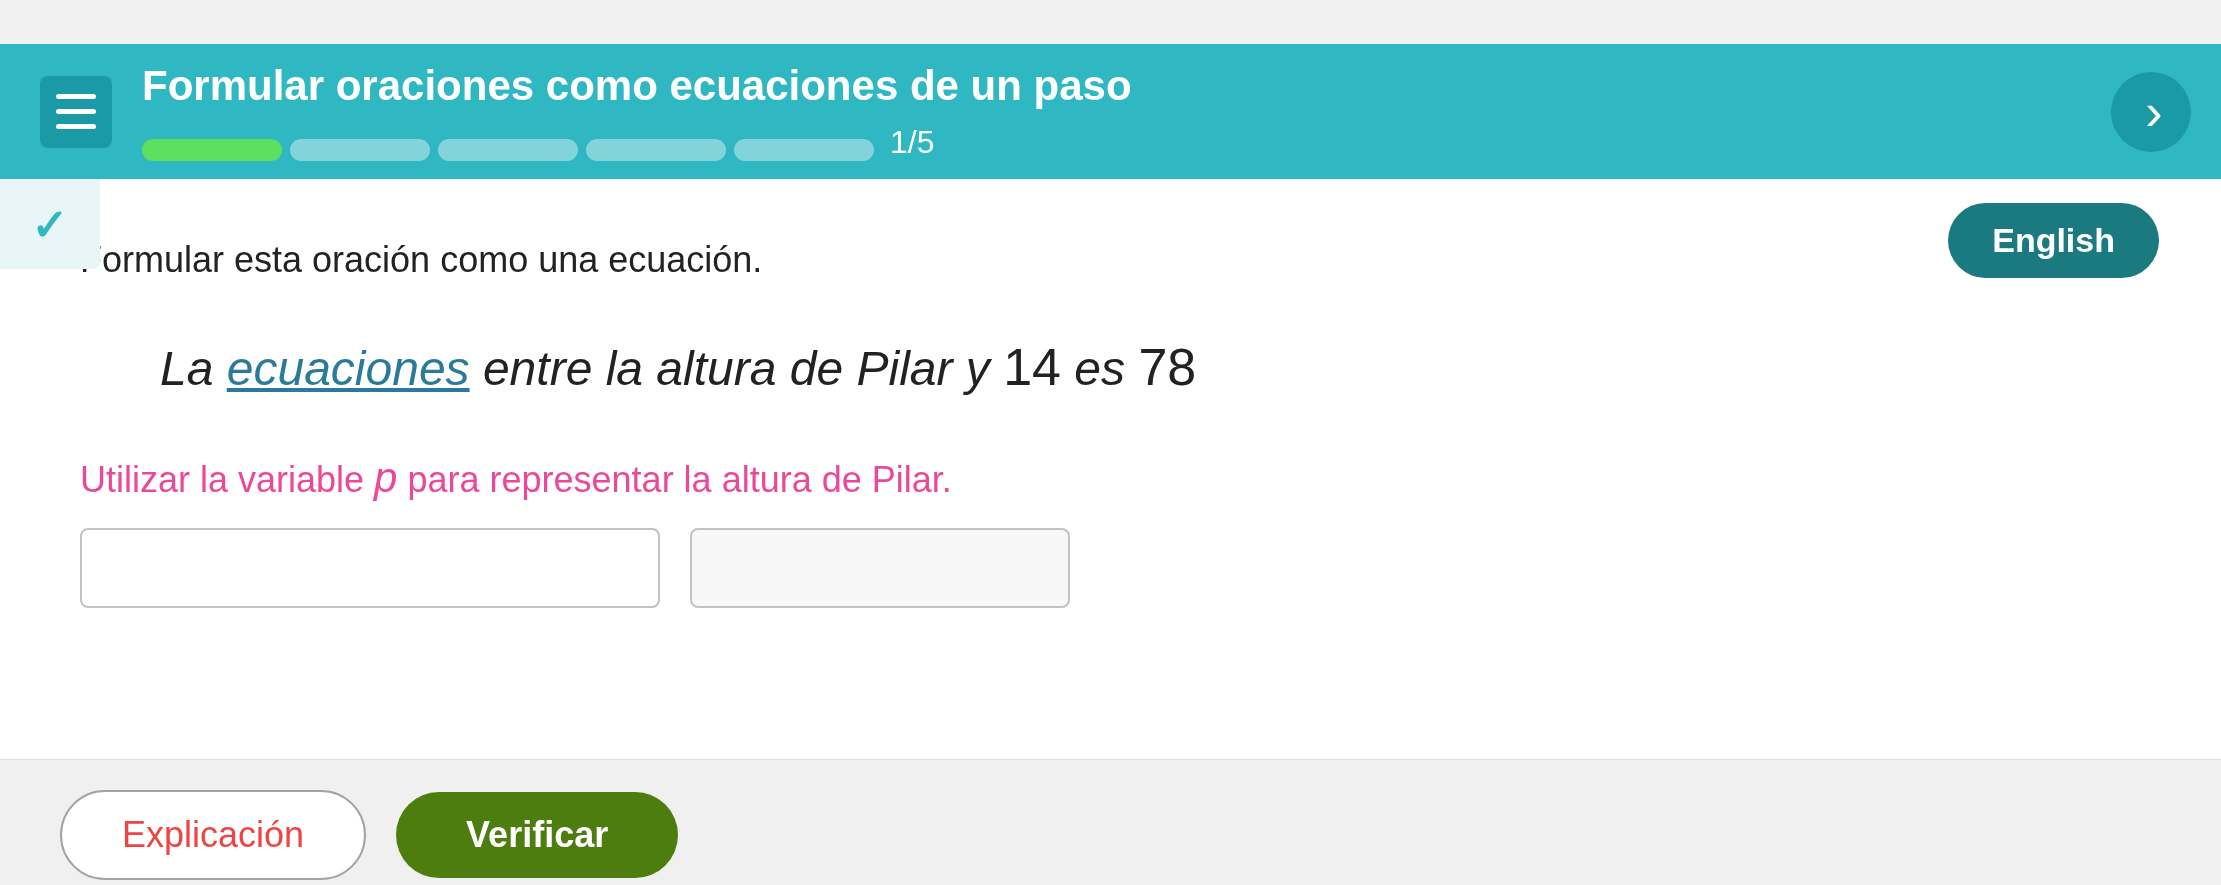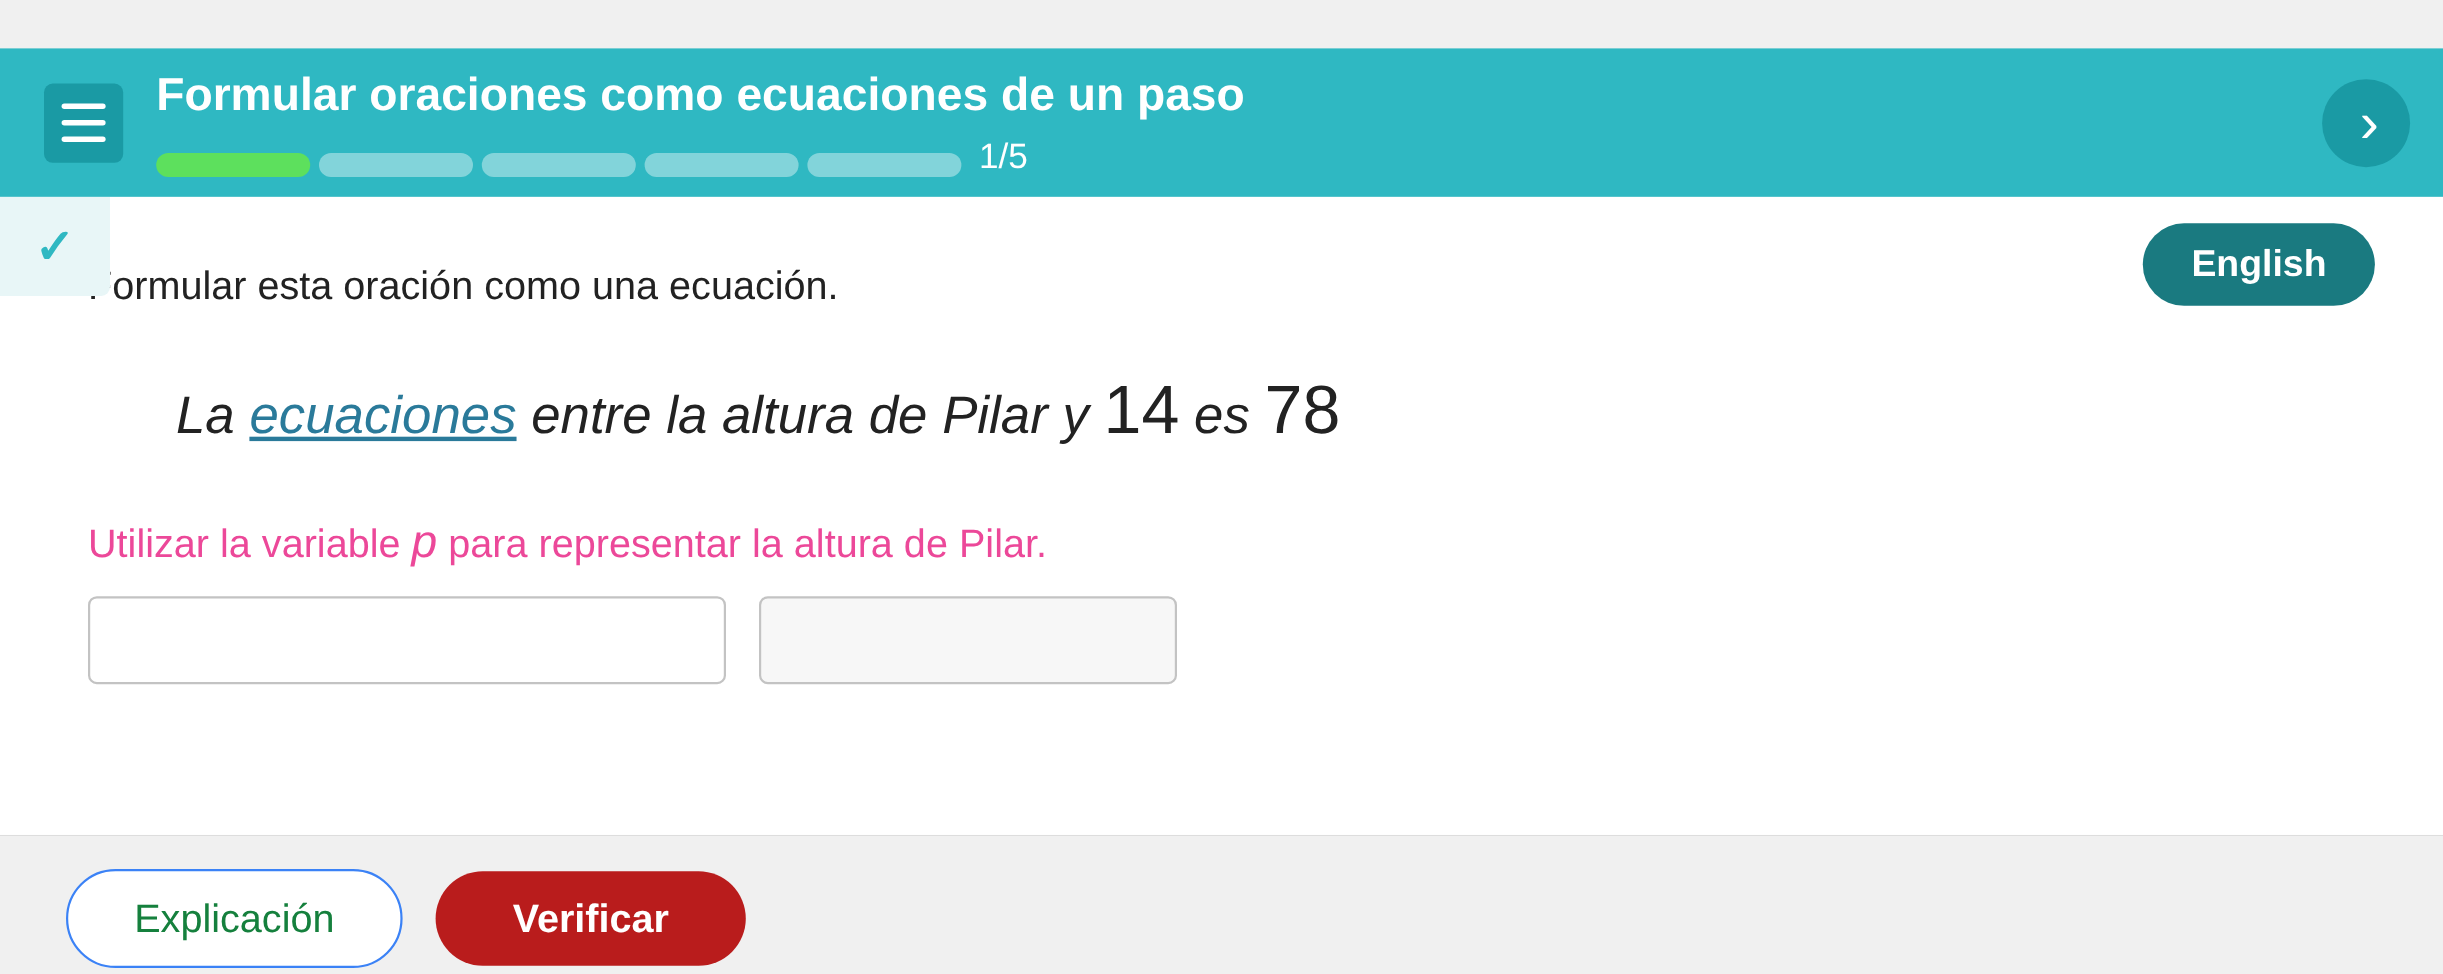--- a/index.html
+++ b/index.html
@@ -161,21 +161,21 @@
       margin-bottom: 50px;
       line-height: 1.4;
     }
     .problem-sentence .keyword-link {
       text-decoration: underline;
       color: #2a7a9a;
       font-style: italic;
     }
     .problem-sentence .number {
       font-style: normal;
-      font-size: 62px;
+      font-size: 52px;
       font-weight: 400;
       margin-top: 47px;
     }
     .variable-text {
       font-size: 36px;
       color: #ec4899;
       margin-bottom: 26px;
     }
     .variable-text em {
       font-style: italic;
@@ -211,31 +211,31 @@
     .bottom-toolbar {
       background: #f0f0f0;
       padding: 30px 60px;
       display: flex;
       align-items: center;
       gap: 30px;
       border-top: 1px solid #ddd;
     }
     .btn-explicacion {
       background: white;
-      border: 2px solid #3b82f6;
+      border: 2px solid #a3a3a3;
       border-radius: 50px;
       padding: 22px 60px;
       font-size: 36px;
-      color: #15803d;
+      color: #ef4444;
       cursor: pointer;
       font-family: Arial, sans-serif;
       text-align: center;
     }
     .btn-verificar {
-      background: #b91c1c;
+      background: #4d7c0f;
       border: none;
       border-radius: 50px;
       padding: 22px 70px;
       font-size: 36px;
       color: white;
       cursor: pointer;
       font-weight: bold;
       font-family: Arial, sans-serif;
     }
 

